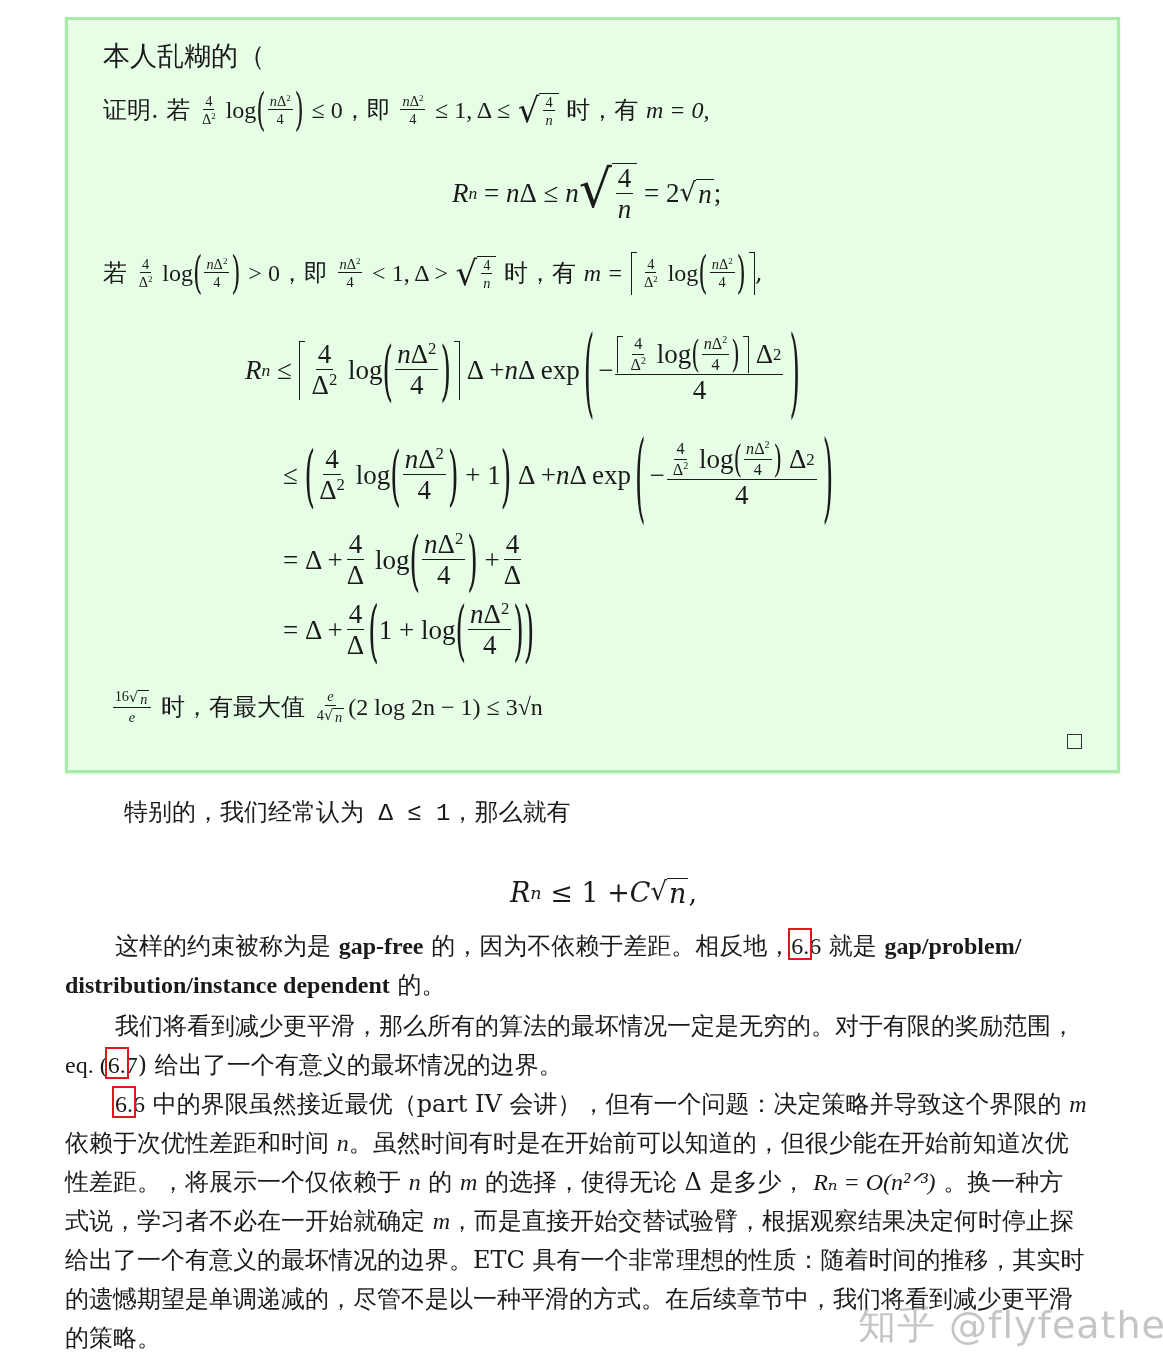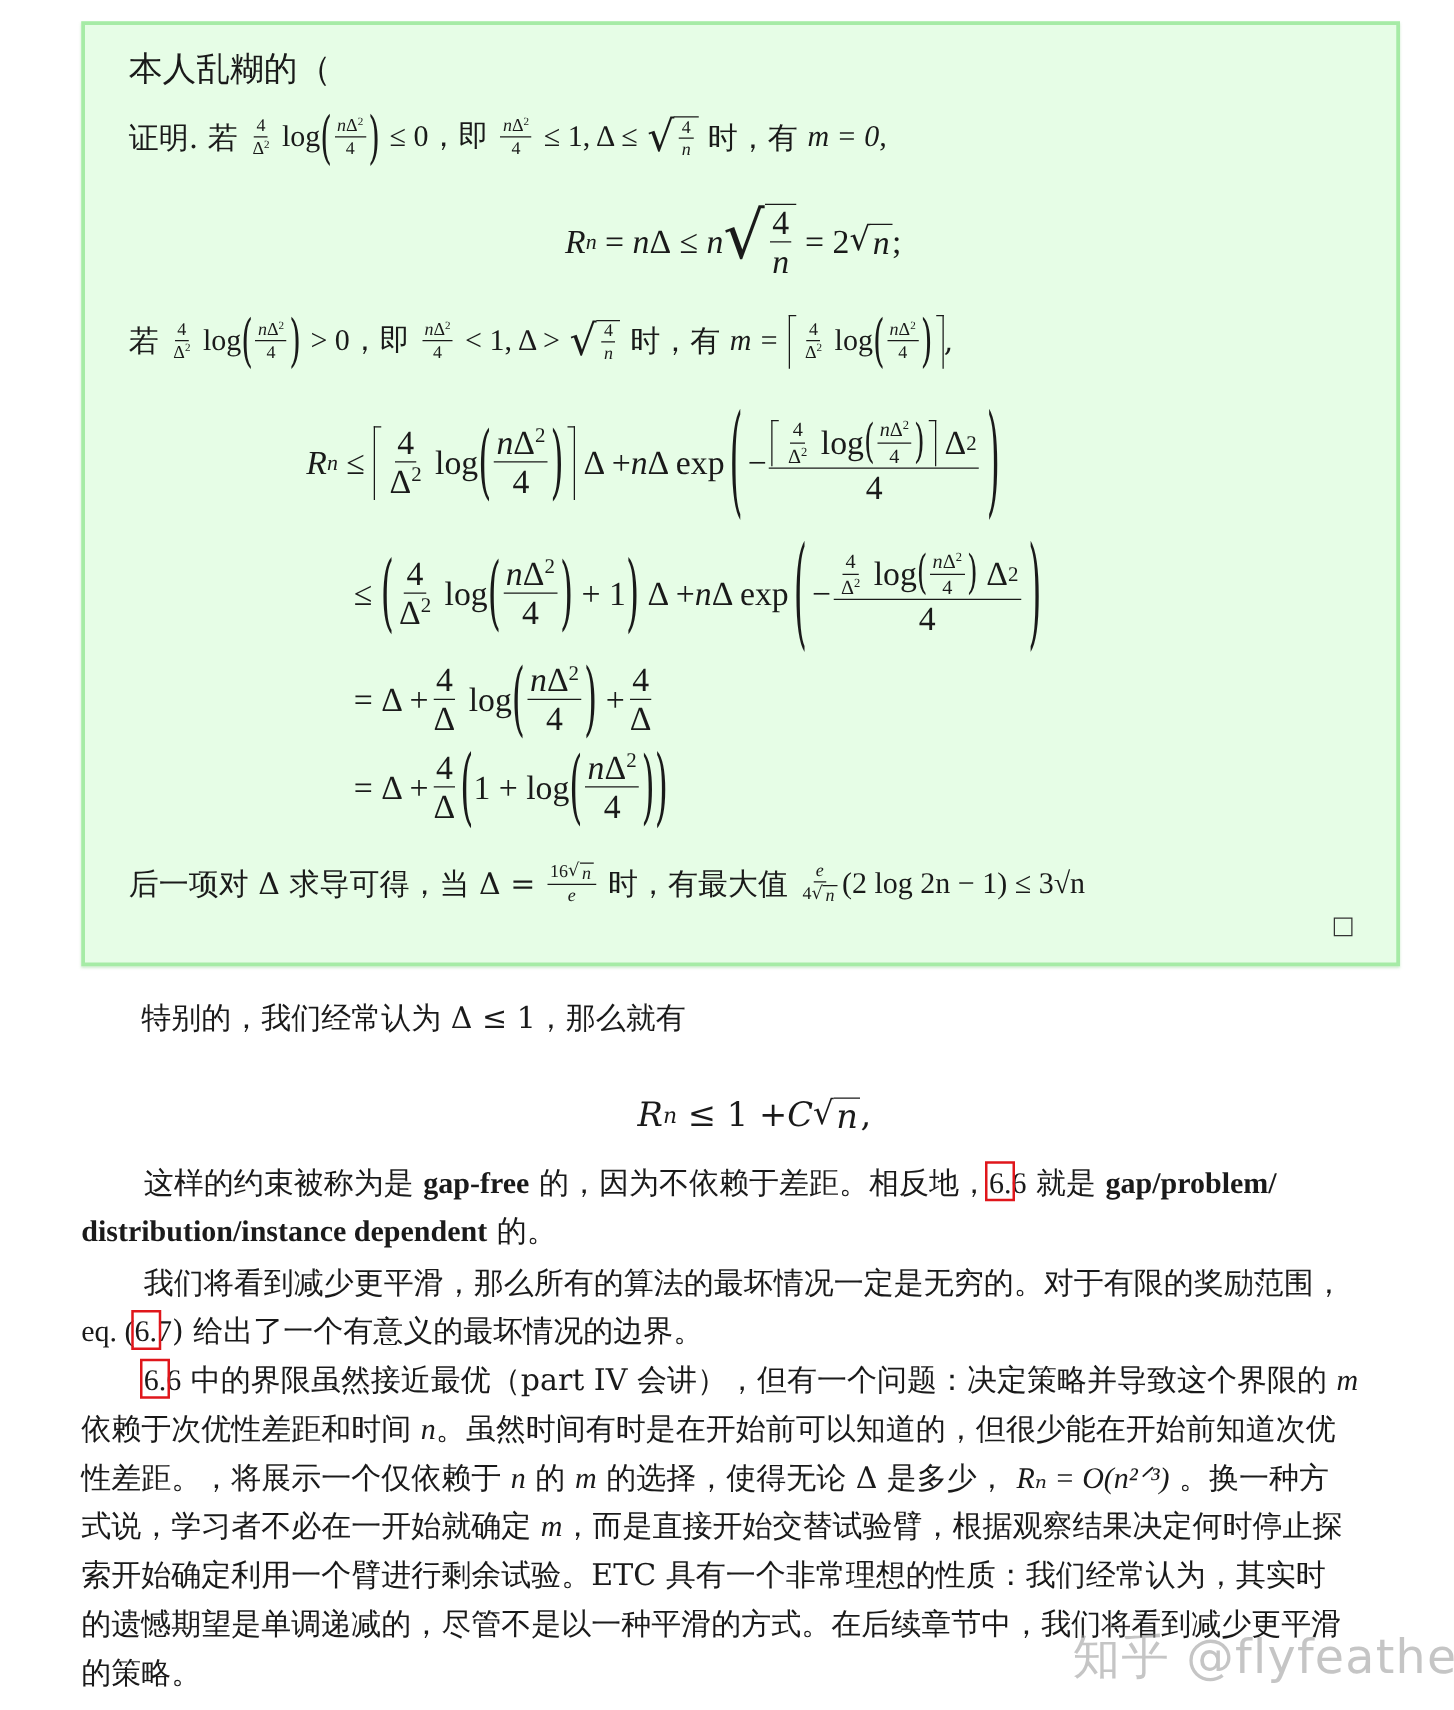--- a/index.html
+++ b/index.html
@@ -230,42 +230,42 @@
   <span class="dl" style="transform:scaleY(2.4);font-size:27px;">(</span>
   <span class="frac">
       <span class="num"><i>n</i>Δ<sup>2</sup></span>
       <span class="den">4</span>
     </span>
   <span class="dl" style="transform:scaleY(2.4);font-size:27px;">)</span>
   <span class="dl" style="transform:scaleY(2.5);font-size:27px;">)</span>
 </div>
 
 <div class="line small" style="left:103px;top:685px;display:flex;align-items:center;height:44px;">
-  <span>后一项对 Δ 求导可得，当 Δ =</span>&nbsp;
+  &nbsp;
   <span class="frac s m">
       <span class="num">16<span class="sqrt">
           <span class="rad">√</span>
           <span class="body" style="border-top-width:1px;"><i>n</i></span>
         </span></span>
       <span class="den"><i>e</i></span>
     </span>&nbsp;
   <span>时，有最大值</span>&nbsp;
   <span class="frac s m">
       <span class="num"><i>e</i></span>
       <span class="den">4<span class="sqrt">
           <span class="rad">√</span>
           <span class="body" style="border-top-width:1px;"><i>n</i></span>
         </span></span>
     </span>
   <span class="m">(2 log 2n − 1) ≤ 3√n</span>
 </div>
 
 <div class="qed"></div>
 
-<div class="body-text" style="left:113px;top:802px;">特别的，我们经常认为 Δ ≤ 1，那么就有</div>
+<div class="body-text" style="left:124px;top:802px;font-family:Liberation Mono, monospace;">特别的，我们经常认为 Δ ≤ 1，那么就有</div>
 
 <div class="body-text m" style="left:510px;top:878px;font-size:27px;display:flex;align-items:center;">
   <i>R</i><sub><i>n</i></sub>&nbsp;≤ 1 + <i>C</i><span class="sqrt">
       <span class="rad" style="font-size:26px;">√</span>
       <span class="body"><i>n</i></span>
     </span>,
 </div>
 
 <div class="body-text" style="left:115px;top:934px;">
   <span>这样的约束被称为是</span>
@@ -299,17 +299,17 @@
   <span>的</span>
   <span class="m it">m</span>
   <span>的选择，使得无论 Δ 是多少，</span>
   <span class="m it">Rₙ = O(n²ᐟ³)</span>
   <span>。换一种方</span>
 </div>
 <div class="body-text" style="top:1209px;">
   <span>式说，学习者不必在一开始就确定</span>
   <span class="m it">m</span><span>，而是直接开始交替试验臂，根据观察结果决定何时停止探</span>
 </div>
-<div class="body-text" style="top:1248px;">索开始确定利用一个臂进行剩余试验。ETC 具有一个非常理想的性质：我们经常认为，其实时</div>
+<div class="body-text" style="top:1248px;">给出了一个有意义的最坏情况的边界。ETC 具有一个非常理想的性质：随着时间的推移，其实时</div>
 <div class="body-text" style="top:1287px;">的遗憾期望是单调递减的，尽管不是以一种平滑的方式。在后续章节中，我们将看到减少更平滑</div>
 <div class="body-text" style="top:1326px;">的策略。</div>
 
 <div class="watermark">知乎 @flyfeather</div>
 
 </body></html>

